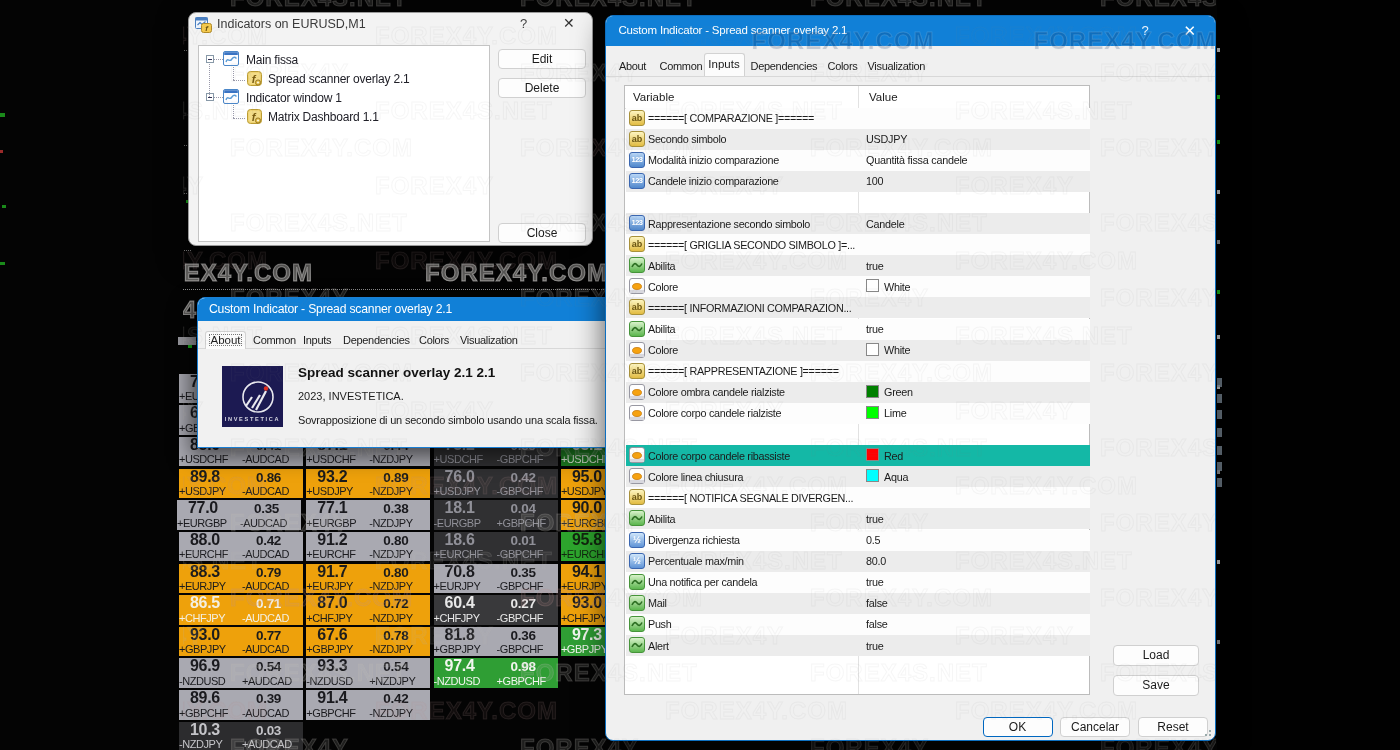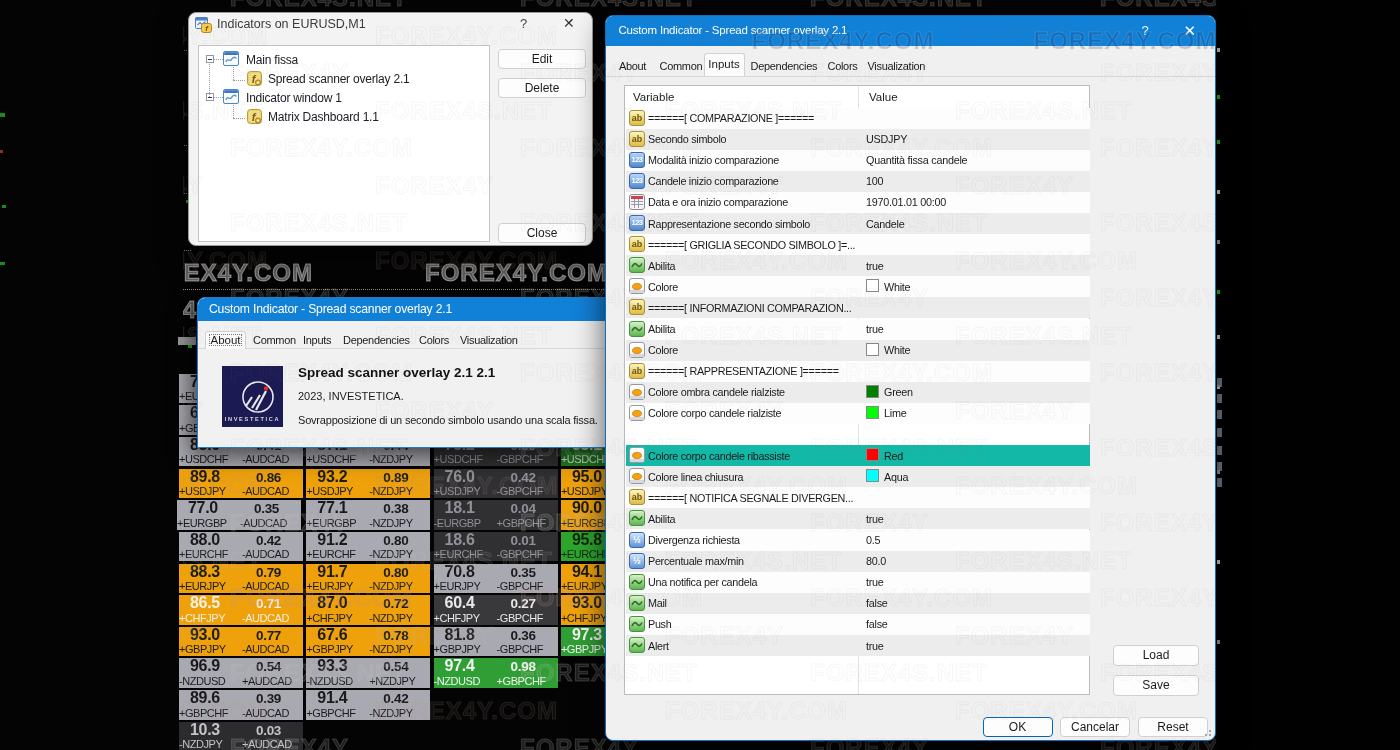--- a/index.html
+++ b/index.html
@@ -539,33 +539,20 @@
         <div class="trow" style="top:63.7px;background:#fdfdfd">
           <div class="ic ic-123">123</div>
           <span class="tlab">Modalità inizio comparazione</span>
           <span class="tval">Quantità fissa candele</span>
         </div>
         <div class="trow" style="top:84.8px;background:#ececec">
           <div class="ic ic-123">123</div>
           <span class="tlab">Candele inizio comparazione</span>
           <span class="tval">100</span>
         </div>
-        <div class="trow" style="top:105.9px;background:#fdfdfd">
-          <div class="ic ic-cal"><svg width="14" height="14" viewBox="0 0 14 14">
-   <rect x="1" y="1" width="12" height="3" fill="#c44"></rect>
-   <g stroke="#99a" stroke-width="1">
-                <line x1="1" y1="6.5" x2="13" y2="6.5"></line>
-                <line x1="1" y1="9.5" x2="13" y2="9.5"></line>
-   <line x1="4.5" y1="4" x2="4.5" y2="13"></line>
-                <line x1="8.5" y1="4" x2="8.5" y2="13"></line>
-              </g>
-            </svg></div>
-          <span class="tlab">Data e ora inizio comparazione</span>
-          <span class="tval">1970.01.01 00:00</span>
-        </div>
         <div class="trow" style="top:127.0px;background:#ececec">
           <div class="ic ic-123">123</div>
           <span class="tlab">Rappresentazione secondo simbolo</span>
           <span class="tval">Candele</span>
         </div>
         <div class="trow" style="top:148.1px;background:#fdfdfd">
           <div class="ic ic-ab">ab</div>
           <span class="tlab">======[ GRIGLIA SECONDO SIMBOLO ]=...</span>
         </div>
         <div class="trow" style="top:169.2px;background:#ececec">

